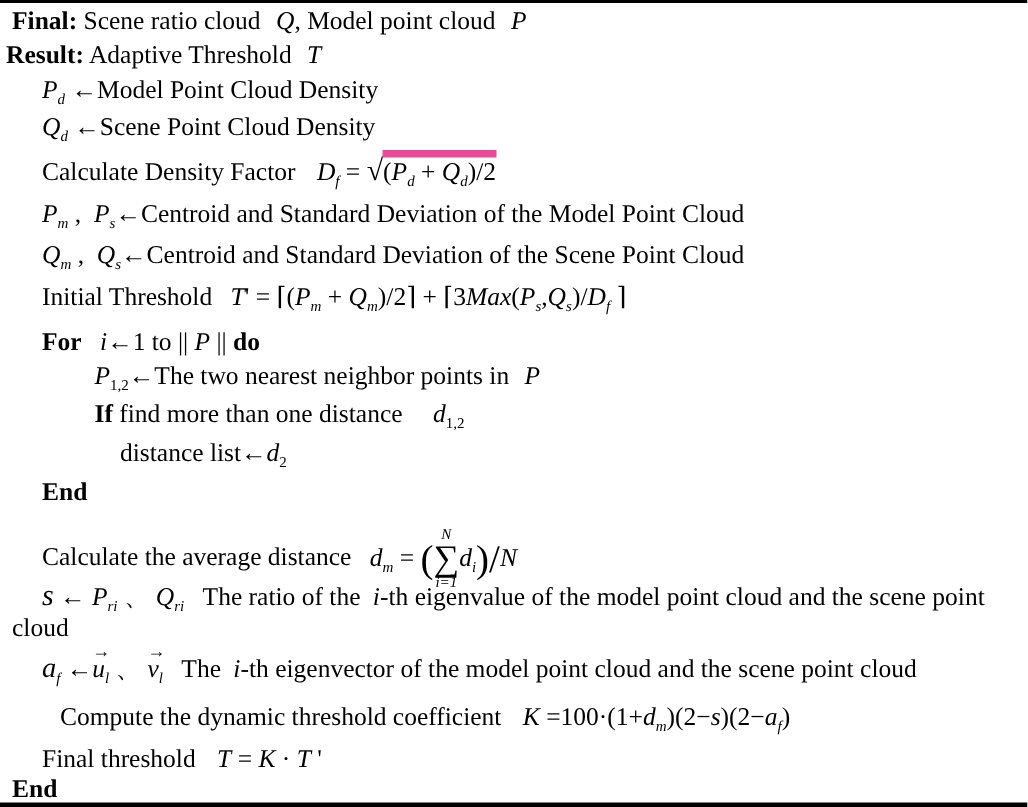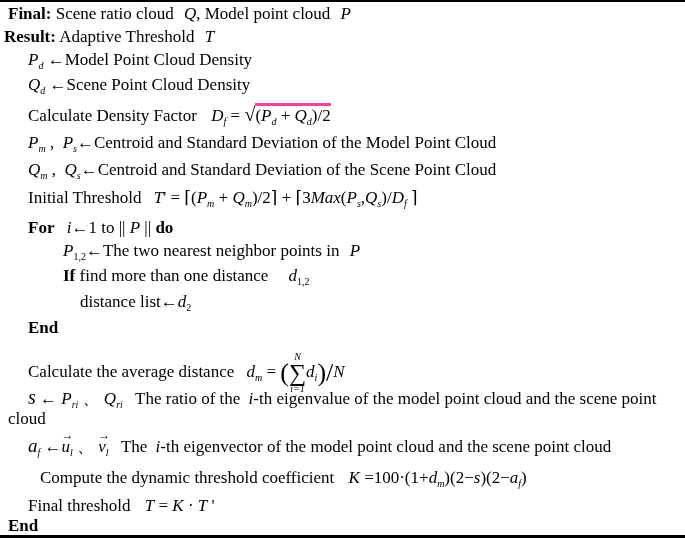--- a/index.html
+++ b/index.html
@@ -42,21 +42,21 @@
   <span>←Model Point Cloud Density</span>
 </div>
 
 <div class="line" style="left:28px;top:75px;">
   <span class="m">Q</span><sub class="m">d</sub>
   <span>←Scene Point Cloud Density</span>
 </div>
 
 <div class="line" style="left:28px;top:104px;">
   <span>Calculate Density Factor</span>
-  <span style="margin-left:10px"><i>D<sub>f</sub></i> = <span class="mid">√</span><span style="border-top:3px solid #ec4899">(<i>P<sub>d</sub></i> + <i>Q<sub>d</sub></i>)/2</span></span>
+  <span style="margin-left:10px"><i>D<sub>f</sub></i> = <span class="mid">√</span><span style="border-top:5px solid #ec4899">(<i>P<sub>d</sub></i> + <i>Q<sub>d</sub></i>)/2</span></span>
 </div>
 
 <div class="line" style="left:28px;top:133px;">
   <span><i>P<sub>m</sub></i> ,&nbsp; <i>P<sub>s</sub></i></span><span>←Centroid and Standard Deviation of the Model Point Cloud</span>
 </div>
 
 <div class="line" style="left:28px;top:160px;text-align:right;">
   <span><i>Q<sub>m</sub></i> ,&nbsp; <i>Q<sub>s</sub></i></span><span>←Centroid and Standard Deviation of the Scene Point Cloud</span>
 </div>
 

